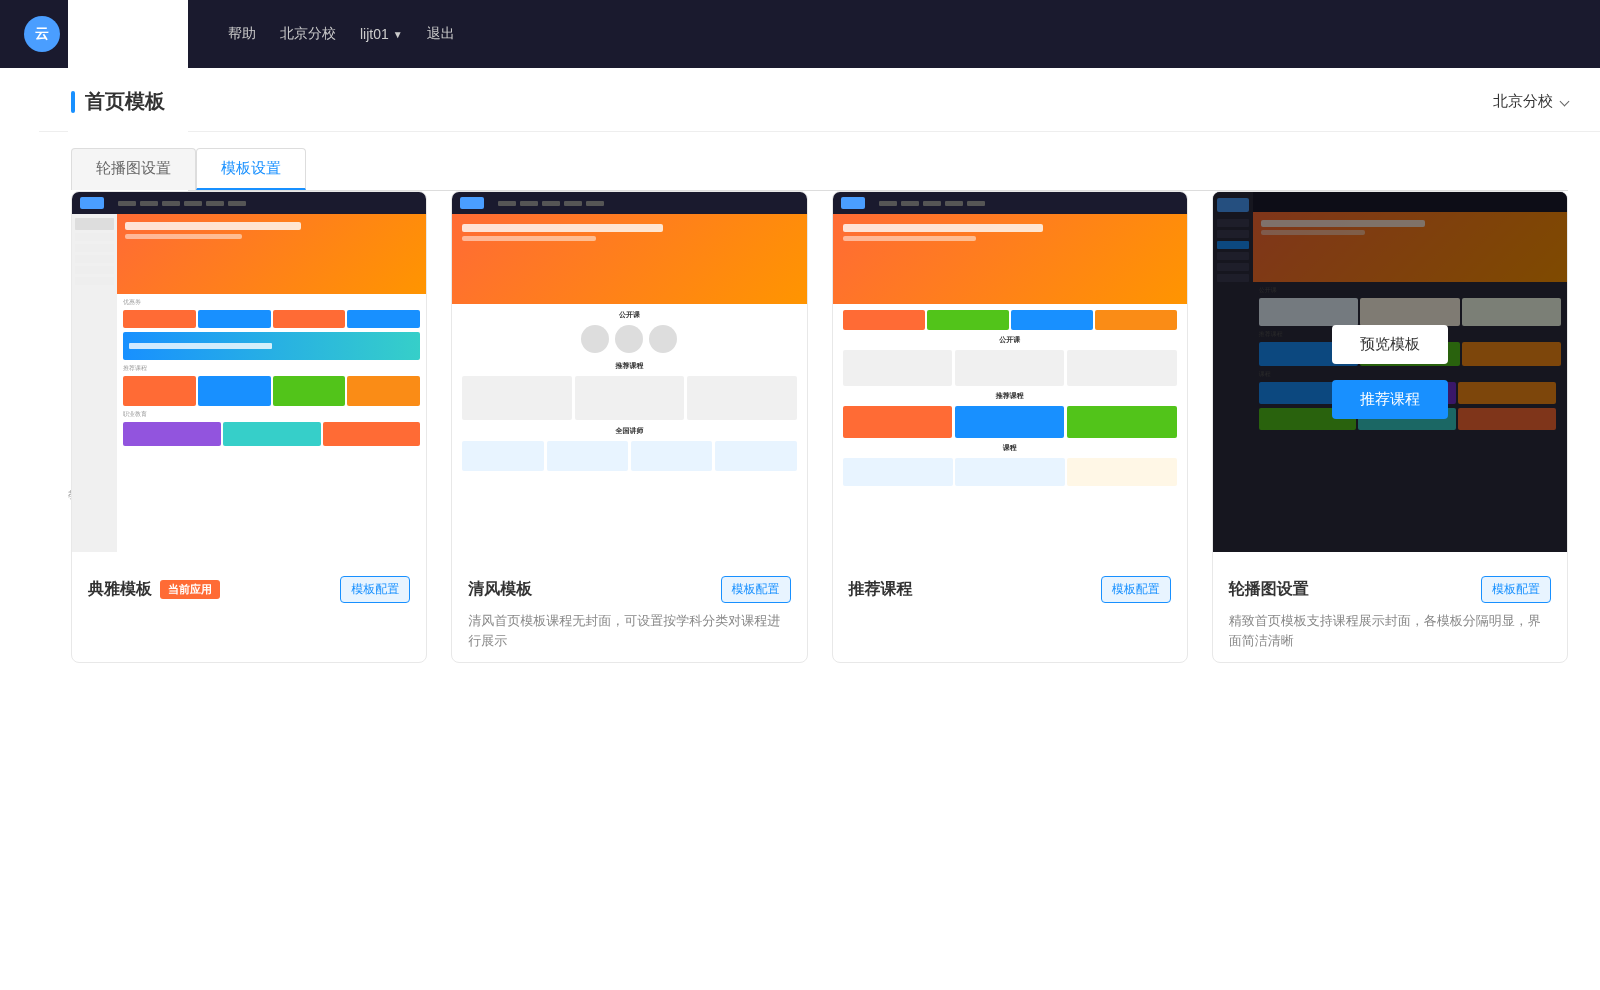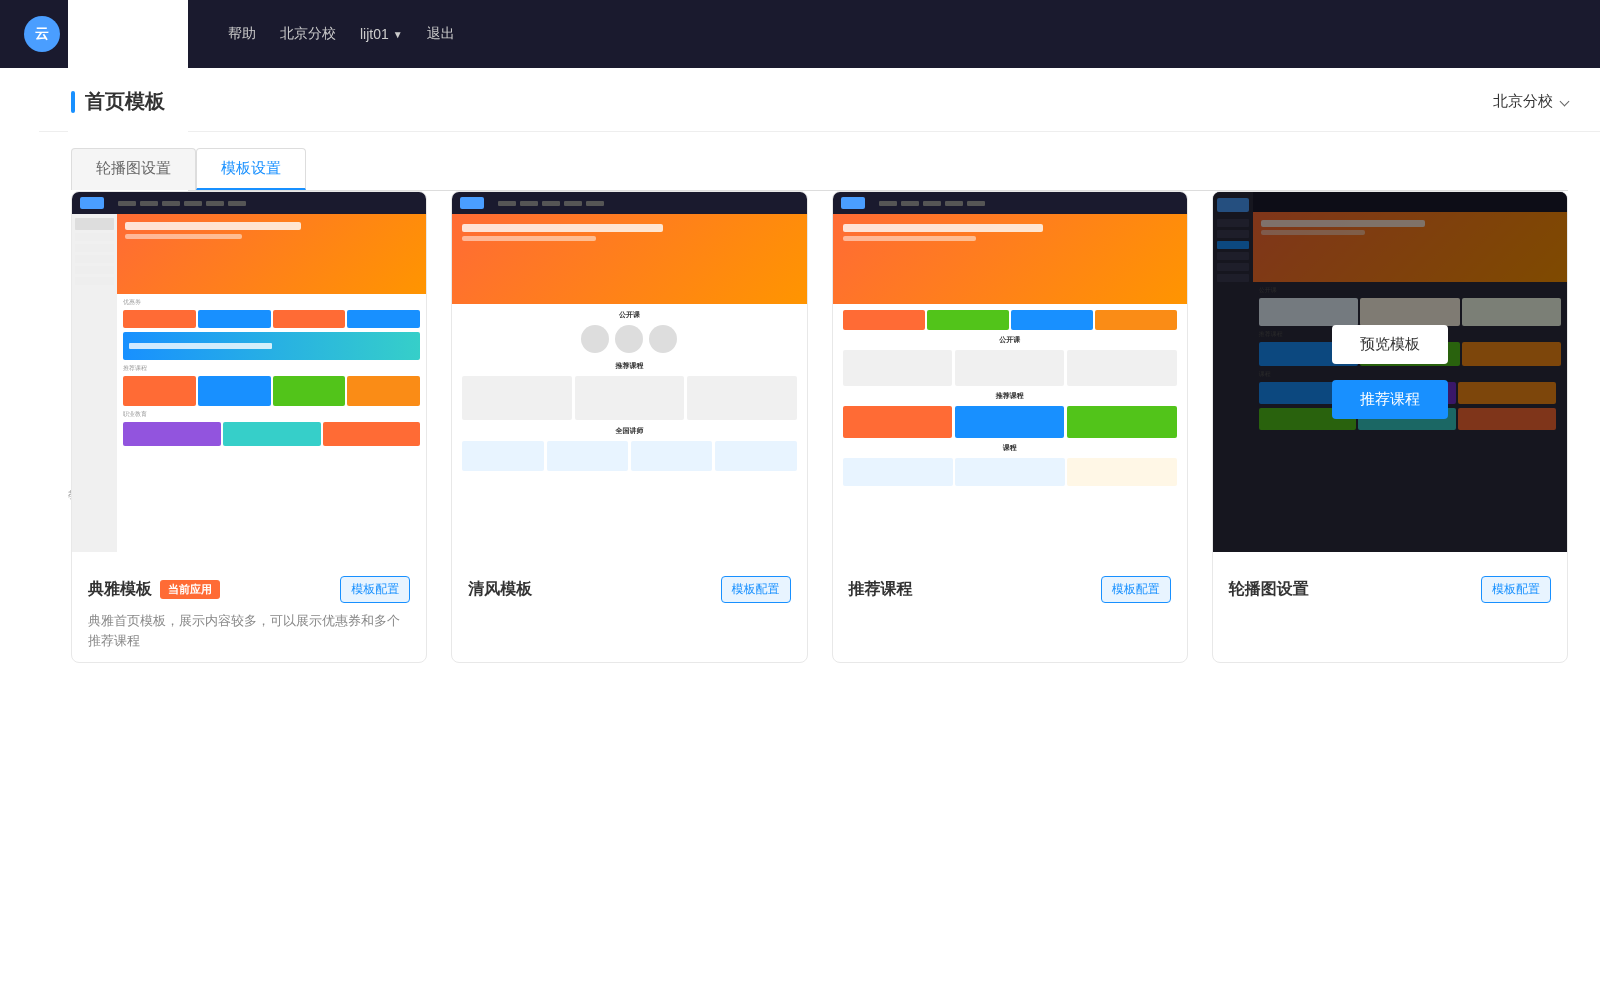--- a/index.html
+++ b/index.html
@@ -178,21 +178,20 @@
         </div>
       </div>
       <div class="card-footer">
         <div class="card-title-row">
           <div class="card-name">
             <span>典雅模板</span>
             <span class="badge-current">当前应用</span>
           </div>
           <button class="config-btn">模板配置</button>
         </div>
-        <div class="card-desc">典雅首页模板，展示内容较多，可以展示优惠券和多个推荐课程</div>
       </div>
     </div>
 
     <div class="template-card">
       <div class="template-preview tpl-2">
         <div class="preview-placeholder">
           <div class="mini-header">
             <div style="width:24px;height:12px;background:#4a9eff;border-radius:2px;"></div>
             <div class="mini-nav-dots">
               <div class="mini-nav-item"></div>
@@ -231,20 +230,21 @@
           </div>
         </div>
       </div>
       <div class="card-footer">
         <div class="card-title-row">
           <div class="card-name">
             <span>清风模板</span>
           </div>
           <button class="config-btn">模板配置</button>
         </div>
+        <div class="card-desc">清风首页模板课程无封面，可设置按学科分类对课程进行展示</div>
       </div>
     </div>
 
     <div class="template-card">
       <div class="template-preview tpl-3">
         <div class="preview-placeholder">
           <div class="mini-header">
             <div style="width:24px;height:12px;background:#4a9eff;border-radius:2px;"></div>
             <div class="mini-nav-dots">
               <div class="mini-nav-item"></div>
@@ -348,17 +348,18 @@
           <button class="apply-btn">推荐课程</button>
         </div>
       </div>
       <div class="card-footer">
         <div class="card-title-row">
           <div class="card-name">
             <span>轮播图设置</span>
           </div>
           <button class="config-btn">模板配置</button>
         </div>
+        <div class="card-desc">精致首页模板支持课程展示封面，各模板分隔明显，界面简洁清晰</div>
       </div>
     </div>
 
   </div>
 </div>
 
 </body></html>

